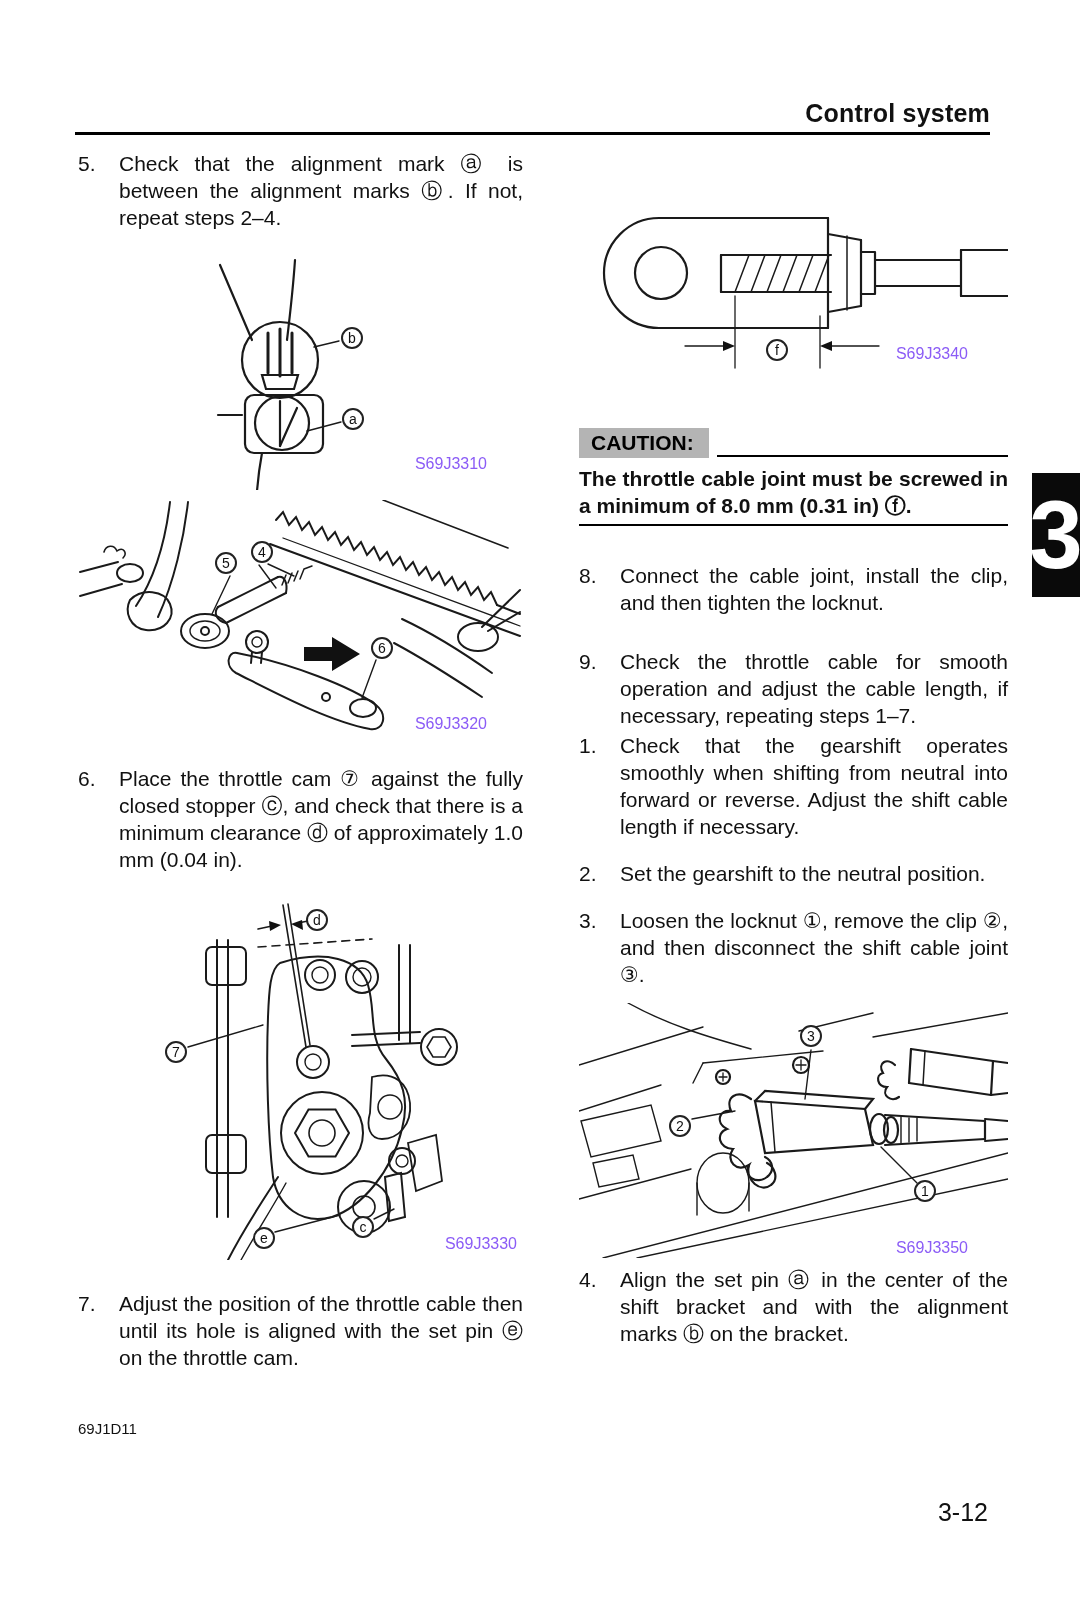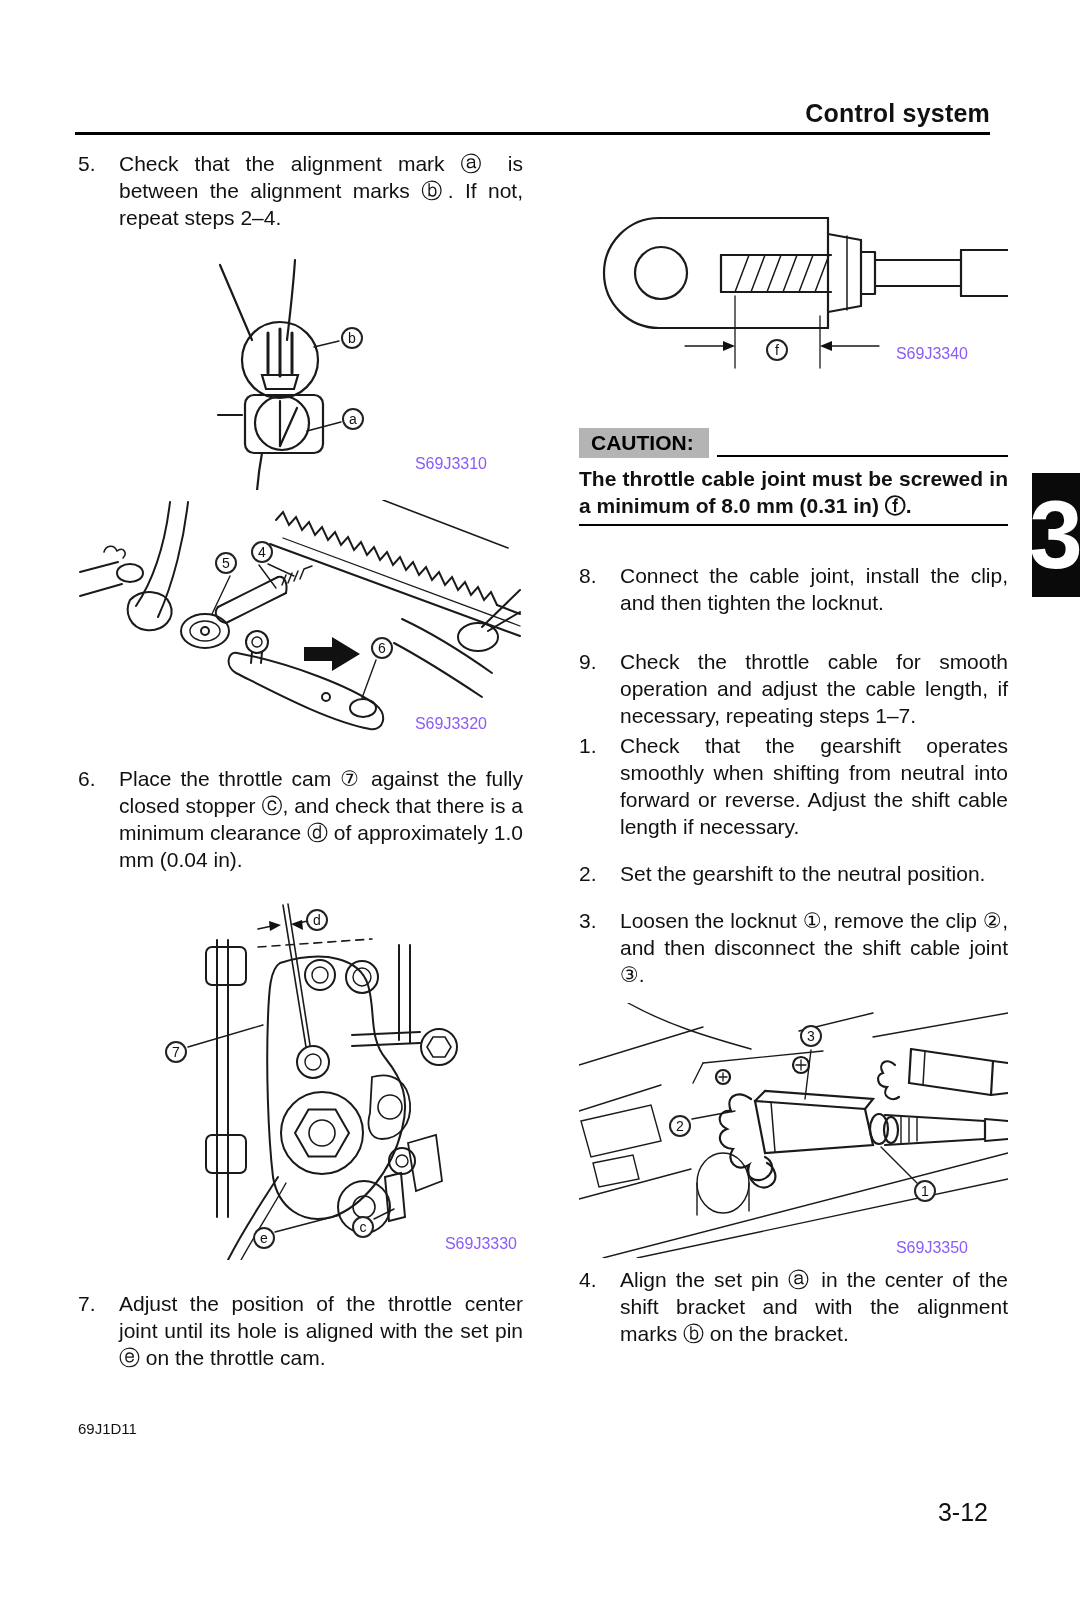--- a/index.html
+++ b/index.html
@@ -184,21 +184,21 @@
       </svg>
       <span class="fig-chip" style="left:228px;top:24px">d</span>
       <span class="fig-chip" style="left:87px;top:156px">7</span>
       <span class="fig-chip" style="left:175px;top:342px">e</span>
       <span class="fig-chip" style="left:274px;top:331px">c</span>
       <span class="fig-caption" style="right:6px;top:350px">S69J3330</span>
     </div>
 
     <div class="step" style="margin-top:30px">
       <span class="step-num">7.</span>
-      <p class="step-body">Adjust the position of the throttle center joint until its hole is aligned with the set pin ⓔ on the throttle cam.</p>
+      <p class="step-body">Adjust the position of the throttle cable then until its hole is aligned with the set pin ⓔ on the throttle cam.</p>
     </div>
   </div>
 
   <div class="col col-right">
 
     <div class="fig" style="margin-top:62px;height:185px">
       <svg width="429" height="185" viewBox="0 0 429 185">
         <g stroke="#1a1a1a" fill="none" stroke-width="2.2" stroke-linecap="round">
           <path d="M80,18 H249"></path>
           <path d="M80,128 H249"></path>

